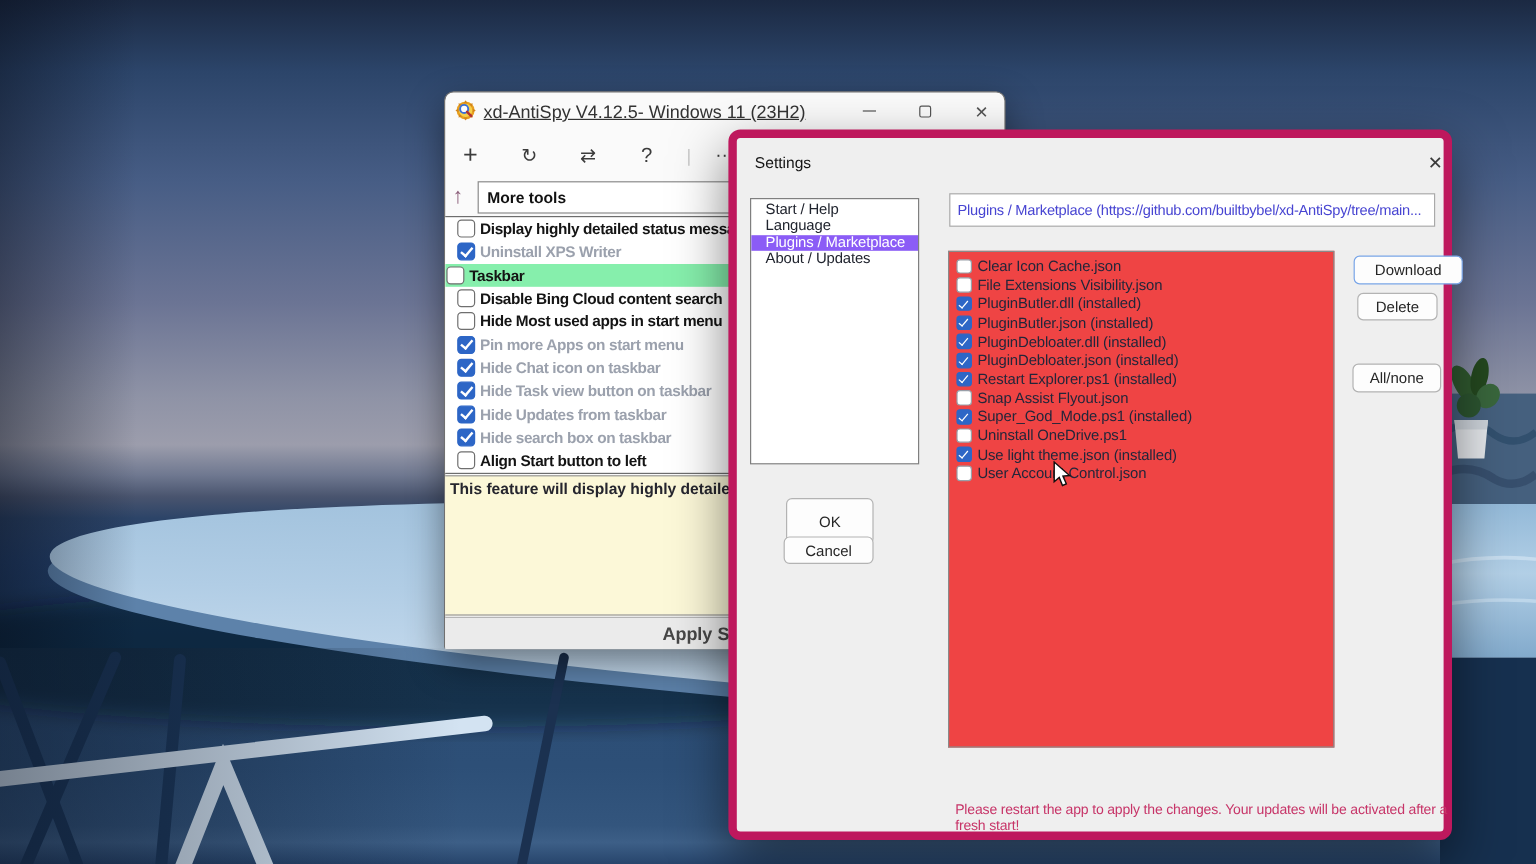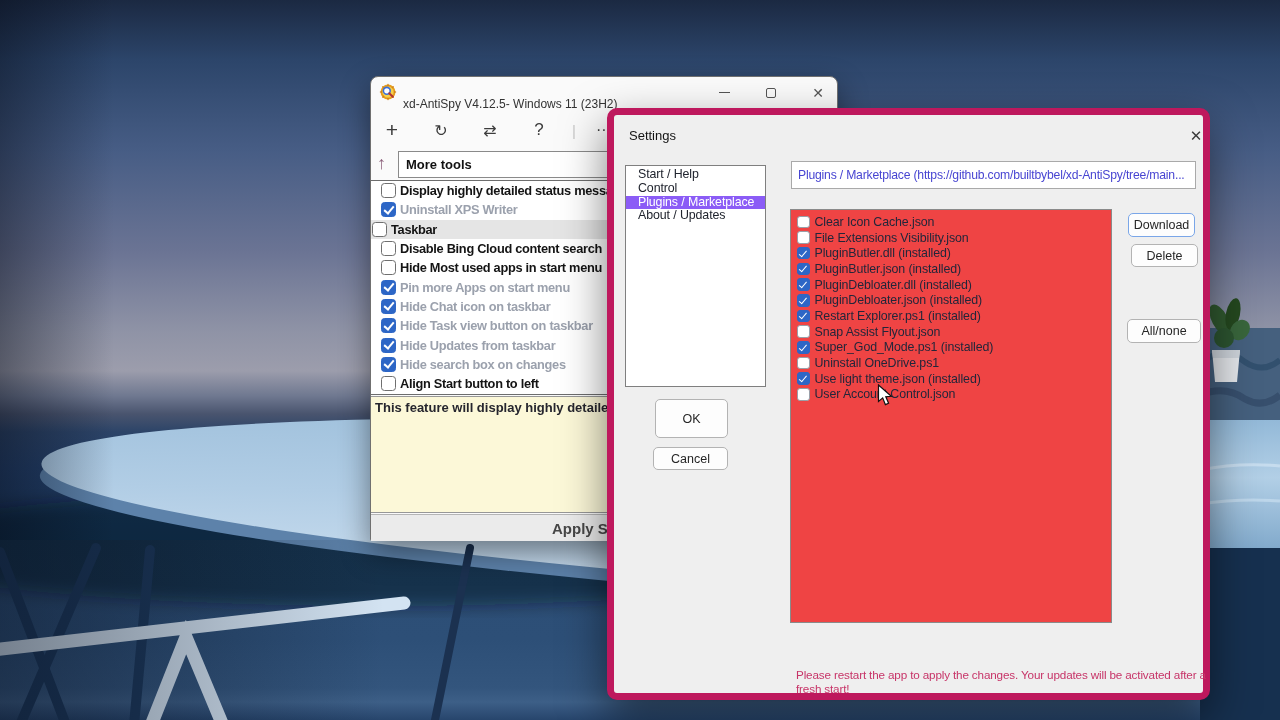--- a/index.html
+++ b/index.html
@@ -5,35 +5,35 @@
   * { margin:0; padding:0; box-sizing:border-box; }
   html,body { width:1280px; height:720px; overflow:hidden; font-family:"Liberation Sans",sans-serif; }
   .abs { position:absolute; }
 
   
   #main-window { left:370px; top:76px; width:468px; height:465px; z-index:10;
     background:#fafafa; border-radius:8px 8px 2px 2px;
     box-shadow:0 12px 30px rgba(0,0,0,.45); border:1px solid #707070; }
   #mw-titlebar { left:0; top:0; width:100%; height:32px; }
   #mw-icon { left:8px; top:6px; width:18px; height:18px; }
-  #mw-title { left:32px; top:20px; font-size:12px; color:#333; white-space:nowrap; }
+  #mw-title { left:32px; top:8px; font-size:15px; color:#333; white-space:nowrap;text-decoration:underline; }
   .mw-ctl { top:0; width:46px; height:31px; display:flex; align-items:center; justify-content:center; color:#555; }
   #mw-min { left:330px; } #mw-max { left:377px; } #mw-close { left:424px; }
   #mw-min i { display:block; width:11px; height:1.4px; background:#555; }
   #mw-max i { display:block; width:10px; height:10px; border:1.4px solid #555; border-radius:2px; }
   #mw-close { font-size:14px; }
   #mw-toolbar { left:0; top:32px; width:100%; height:42px; }
   .tb-icon { position:absolute; top:0; height:42px; display:flex; align-items:center; justify-content:center; color:#3c3c3c; width:30px; }
   #mw-comborow { left:0; top:74px; width:100%; height:29px; }
   #mw-up { left:6px; top:2px; font-size:18px; color:#8c5f7a; }
   #mw-combo { left:27px; top:0px; width:440px; height:27px; background:#fff; border:1px solid #8a8a8a;
      font-size:13px; font-weight:700; color:#111; padding:5px 7px; }
   #mw-list { left:0px; top:103px; width:467px; height:215px; background:#fff; border:1px solid #6d6d6d; border-left:none; border-right:none; overflow:hidden; }
   .mrow { display:flex; align-items:center; height:19.3px; padding-left:10px; gap:4px; font-size:12.8px; font-weight:600; color:#141414; }
-  .mrow.cat { padding-left:1px; background:#e5e5e5; font-weight:700; }
+  .mrow.cat { padding-left:1px; background:#86efac; font-weight:700; }
   .mrow .lbl { white-space:nowrap; letter-spacing:-0.3px; }
   .mrow .lbl.gray { color:#9ba1ad; }
   .cb { flex:0 0 auto; width:15px; height:15px; border:1.6px solid #6f6f6f; border-radius:3.5px; background:#fff;
         display:flex; align-items:center; justify-content:center; }
   .cb.on { background:#2d66c6; border-color:#2d66c6; }
   .cb.on::after { content:''; display:block; width:4px; height:8px; border-right:2px solid #fff; border-bottom:2px solid #fff;
         transform:rotate(40deg); margin-top:-2px; }
   #mw-info { left:0px; top:319px; width:467px; height:117px; background:#fcf8d8; border:1px solid #979797; border-left:none; border-right:none;
      font-size:13px; font-weight:600; color:#26262e; padding:3px 4px; }
   #mw-apply { left:0px; top:437px; width:467px; height:27px; background:#ebebeb; border-top:1px solid #b5b5b5;
@@ -43,35 +43,35 @@
   #dlg { left:607px; top:108px; width:603px; height:592px; z-index:20;
      background:#efefef; border-radius:10px; box-shadow:0 18px 45px rgba(0,0,0,.5); border:7px solid #be185d; }
   #dlg-title { left:15px; top:13px; font-size:13px; color:#141414; }
   #dlg-close { left:572px; top:11px; width:20px; height:20px; font-size:15px; color:#3a3a3a;
      display:flex; align-items:center; justify-content:center; }
   #dlg-nav { left:11px; top:50px; width:141px; height:222px; background:#fff; border:1px solid #7f7f7f; padding-top:2px; overflow:hidden; }
   .nav-item { font-size:12.4px; color:#20242e; padding:0 12px; line-height:13.8px; white-space:nowrap; letter-spacing:-0.1px; }
   .nav-item.sel { background:#8b5cf6; color:#fff; }
   .dbtn { background:#fdfdfd; border:1px solid #b3b3b3; border-radius:5px; display:flex; align-items:center; justify-content:center;
      font-size:12.5px; color:#262626; }
-  #btn-ok { left:41px; top:284px; width:73px; height:39px; }
+  #btn-ok { left:41px; top:300px; width:73px; height:39px; }
   #btn-cancel { left:39px; top:332px; width:75px; height:23px; }
   #dlg-source { left:177px; top:46px; width:405px; height:28px; background:#fff; border:1px solid #a9a9a9;
      font-size:12.2px; color:#4845d2; padding:6px 6px; white-space:nowrap; overflow:hidden; letter-spacing:-0.2px; }
   #dlg-pluginlist { left:176px; top:94px; width:322px; height:414px; background:#ef4444; border:1px solid #8a8a8a; padding-top:4px; overflow:hidden; }
   .prow { display:flex; align-items:center; height:15.7px; padding-left:6px; gap:5px; }
   .prow .lbl { font-size:12.4px; color:#23263a; white-space:nowrap; letter-spacing:-0.1px; }
   .pcb { flex:0 0 auto; width:12.5px; height:12.5px; border:1.4px solid #999fa8; border-radius:3px; background:#fff;
      display:flex; align-items:center; justify-content:center; }
   .pcb.on { background:#2d66c6; border-color:#2d66c6; }
   .pcb.on::after { content:''; display:block; width:3px; height:6.5px; border-right:1.7px solid #fff; border-bottom:1.7px solid #fff;
      transform:rotate(40deg); margin-top:-1.5px; }
-  #btn-download { left:514px; top:98px; width:67px; height:24px; border-color:#7aa6e8; }
+  #btn-download { left:514px; top:98px; width:91px; height:24px; border-color:#7aa6e8; }
   #btn-delete { left:517px; top:129px; width:67px; height:23px; }
-  #btn-allnone { left:513px; top:204px; width:74px; height:24px; }
+  #btn-allnone { left:513px; top:188px; width:74px; height:24px; }
   #dlg-notice { left:182px; top:553px; width:410px; font-size:11.7px; line-height:13.6px; color:#c73468; letter-spacing:-0.15px; }
 
   
   #cursor { left:877px; top:384px; z-index:50; }
 </style>
 </head>
 <body>
 
 <svg id="desktop" class="abs" width="1280" height="720" viewBox="0 0 1280 720">
   <defs>
@@ -224,37 +224,37 @@
       <div class="mrow">
         <span class="cb on"></span>
         <span class="lbl gray">Hide Task view button on taskbar</span>
       </div>
       <div class="mrow">
         <span class="cb on"></span>
         <span class="lbl gray">Hide Updates from taskbar</span>
       </div>
       <div class="mrow">
         <span class="cb on"></span>
-        <span class="lbl gray">Hide search box on changes</span>
+        <span class="lbl gray">Hide search box on taskbar</span>
       </div>
       <div class="mrow">
         <span class="cb"></span>
         <span class="lbl">Align Start button to left</span>
       </div>
     </div>
   <div id="mw-info" class="abs">This feature will display highly detailed</div>
   <div id="mw-apply" class="abs">Apply Settings</div>
 </div>
 
 <div id="dlg" class="abs">
   <span id="dlg-title" class="abs">Settings</span>
   <span id="dlg-close" class="abs">✕</span>
   <div id="dlg-nav" class="abs">
       <div class="nav-item">Start / Help</div>
-      <div class="nav-item">Control</div>
+      <div class="nav-item">Language</div>
       <div class="nav-item sel">Plugins / Marketplace</div>
       <div class="nav-item">About / Updates</div>
     </div>
   <div id="btn-ok" class="abs dbtn">OK</div>
   <div id="btn-cancel" class="abs dbtn">Cancel</div>
   <div id="dlg-source" class="abs">Plugins / Marketplace (https://github.com/builtbybel/xd-AntiSpy/tree/main...</div>
   <div id="dlg-pluginlist" class="abs">
       <div class="prow">
         <span class="pcb"></span>
         <span class="lbl">Clear Icon Cache.json</span>

